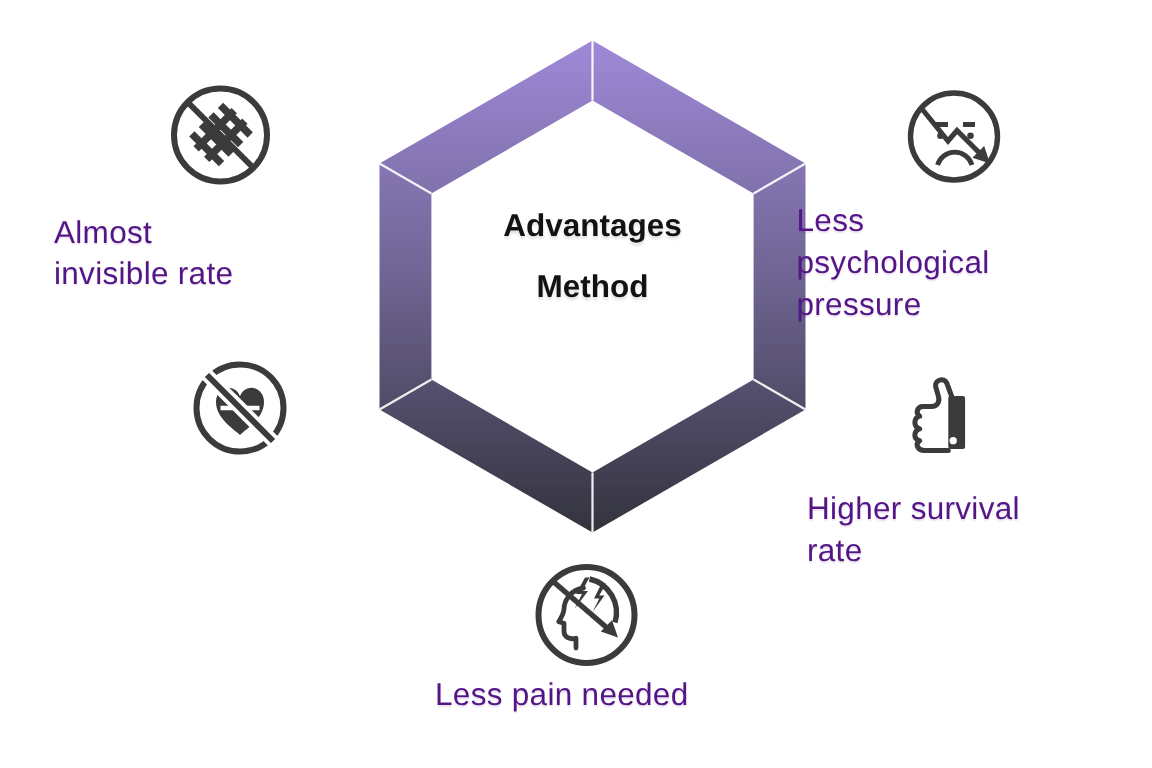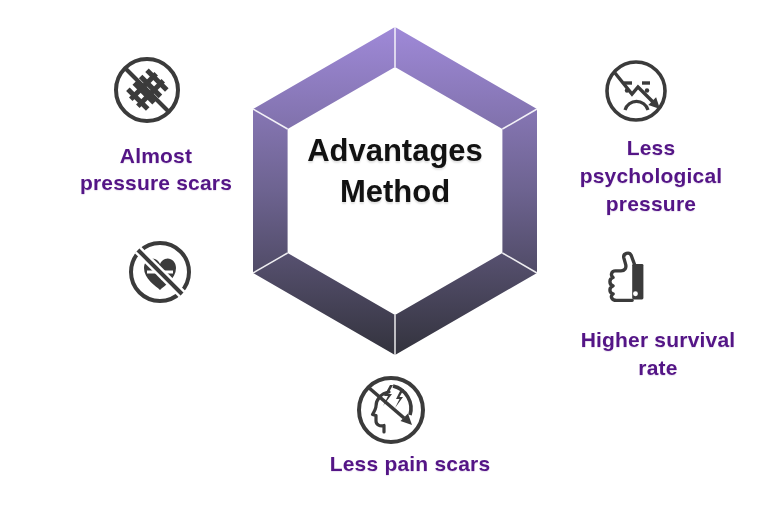--- a/index.html
+++ b/index.html
@@ -2,28 +2,28 @@
 <html><head>
 <meta charset="utf-8">
 <style>
   html,body{margin:0;padding:0;background:#fff;}
   #canvas{
     position:relative;width:768px;height:512px;background:#ffffff;
     overflow:hidden;font-family:"Liberation Sans",sans-serif;
   }
   .abs{position:absolute;}
   .label{
-    color:#541586;font-weight:700;font-size:21px;line-height:27px;
-    text-align:center;letter-spacing:0.2px;
+    color:#541586;font-weight:400;font-size:21px;line-height:27px;
+    letter-spacing:0.2px;
     text-shadow:0 1px 1px rgba(80,20,130,0.12);
   }
   .label div{white-space:nowrap;}
   #hex-title{
     left:245px;top:130px;width:300px;
-    text-align:center;color:#121212;font-weight:700;font-size:31px;line-height:41px;
+    text-align:center;color:#121212;font-weight:700;font-size:21px;line-height:41px;
     text-shadow:0 2px 2px rgba(0,0,0,0.12);
   }
   svg{display:block;}
 </style>
 </head>
 <body>
 
 <div id="canvas">
 
   <svg class="abs" style="left:231px;top:25px;" width="328" height="334" viewBox="0 0 328 334">
@@ -58,21 +58,21 @@
       <line x1="19" y1="42" x2="55" y2="42"></line>
       <line x1="24" y1="23" x2="24" y2="51"></line>
       <line x1="33" y1="23" x2="33" y2="51"></line>
       <line x1="42" y1="23" x2="42" y2="51"></line>
       <line x1="51" y1="23" x2="51" y2="51"></line>
     </g>
     <line x1="15" y1="15" x2="59" y2="59" stroke="#3b3b3b" stroke-width="4"></line>
   </svg>
   <div class="abs label" style="left:36px;top:142px;width:240px;">
     <div>Almost</div>
-    <div>pressure scars</div>
+    <div>invisible rate</div>
   </div>
 
   <svg class="abs" style="left:126px;top:238px;" width="68" height="68" viewBox="0 0 68 68">
     <circle cx="34" cy="34" r="29" fill="none" stroke="#3b3b3b" stroke-width="4"></circle>
     <path fill="#3b3b3b" d="M34,52 C30,48 18,41 18,30 C18,23 24,19 29,21 C32,22 33,24 34,26
          C35,24 36,22 39,21 C44,19 50,23 50,30 C50,41 38,48 34,52 Z"></path>
     <polyline points="21,34 29,34 32,29 36,39 39,34 47,34" fill="none" stroke="#ffffff" stroke-width="3"></polyline>
     <line x1="12" y1="12" x2="56" y2="56" stroke="#ffffff" stroke-width="9"></line>
     <line x1="12" y1="12" x2="56" y2="56" stroke="#3b3b3b" stroke-width="4"></line>
   </svg>
@@ -110,16 +110,16 @@
     <circle cx="38" cy="38" r="32" fill="none" stroke="#3b3b3b" stroke-width="4"></circle>
     <path fill="none" stroke="#3b3b3b" stroke-width="3.2" stroke-linejoin="round" stroke-linecap="round" d="M36,20 C28,21 23,28 23,34 C23,36.5 21,40 19.5,42.5 L23,43.5 L23,49
          C23,53 27,54.5 31,53.5 L31,60"></path>
     <path fill="#3b3b3b" d="M37,13 L31,24 L35,24 L30,34 L39,22 L35,22 L40,13 Z"></path>
     <path fill="#3b3b3b" d="M48,17 L43,27 L46.5,27 L42,36 L50,25 L46.5,25 L51,17 Z"></path>
     <path d="M40,14 A23,23 0 0 1 57,43" fill="none" stroke="#3b3b3b" stroke-width="3.6"></path>
     <line x1="15" y1="15" x2="51" y2="46" stroke="#3b3b3b" stroke-width="3.6"></line>
     <polygon points="59,53 55,41.5 47.5,49" fill="#3b3b3b"></polygon>
   </svg>
   <div class="abs label" style="left:290px;top:450px;width:240px;line-height:28px;">
-    <div>Less pain scars</div>
+    <div>Less pain needed</div>
   </div>
 
 </div>
 
 </body></html>

